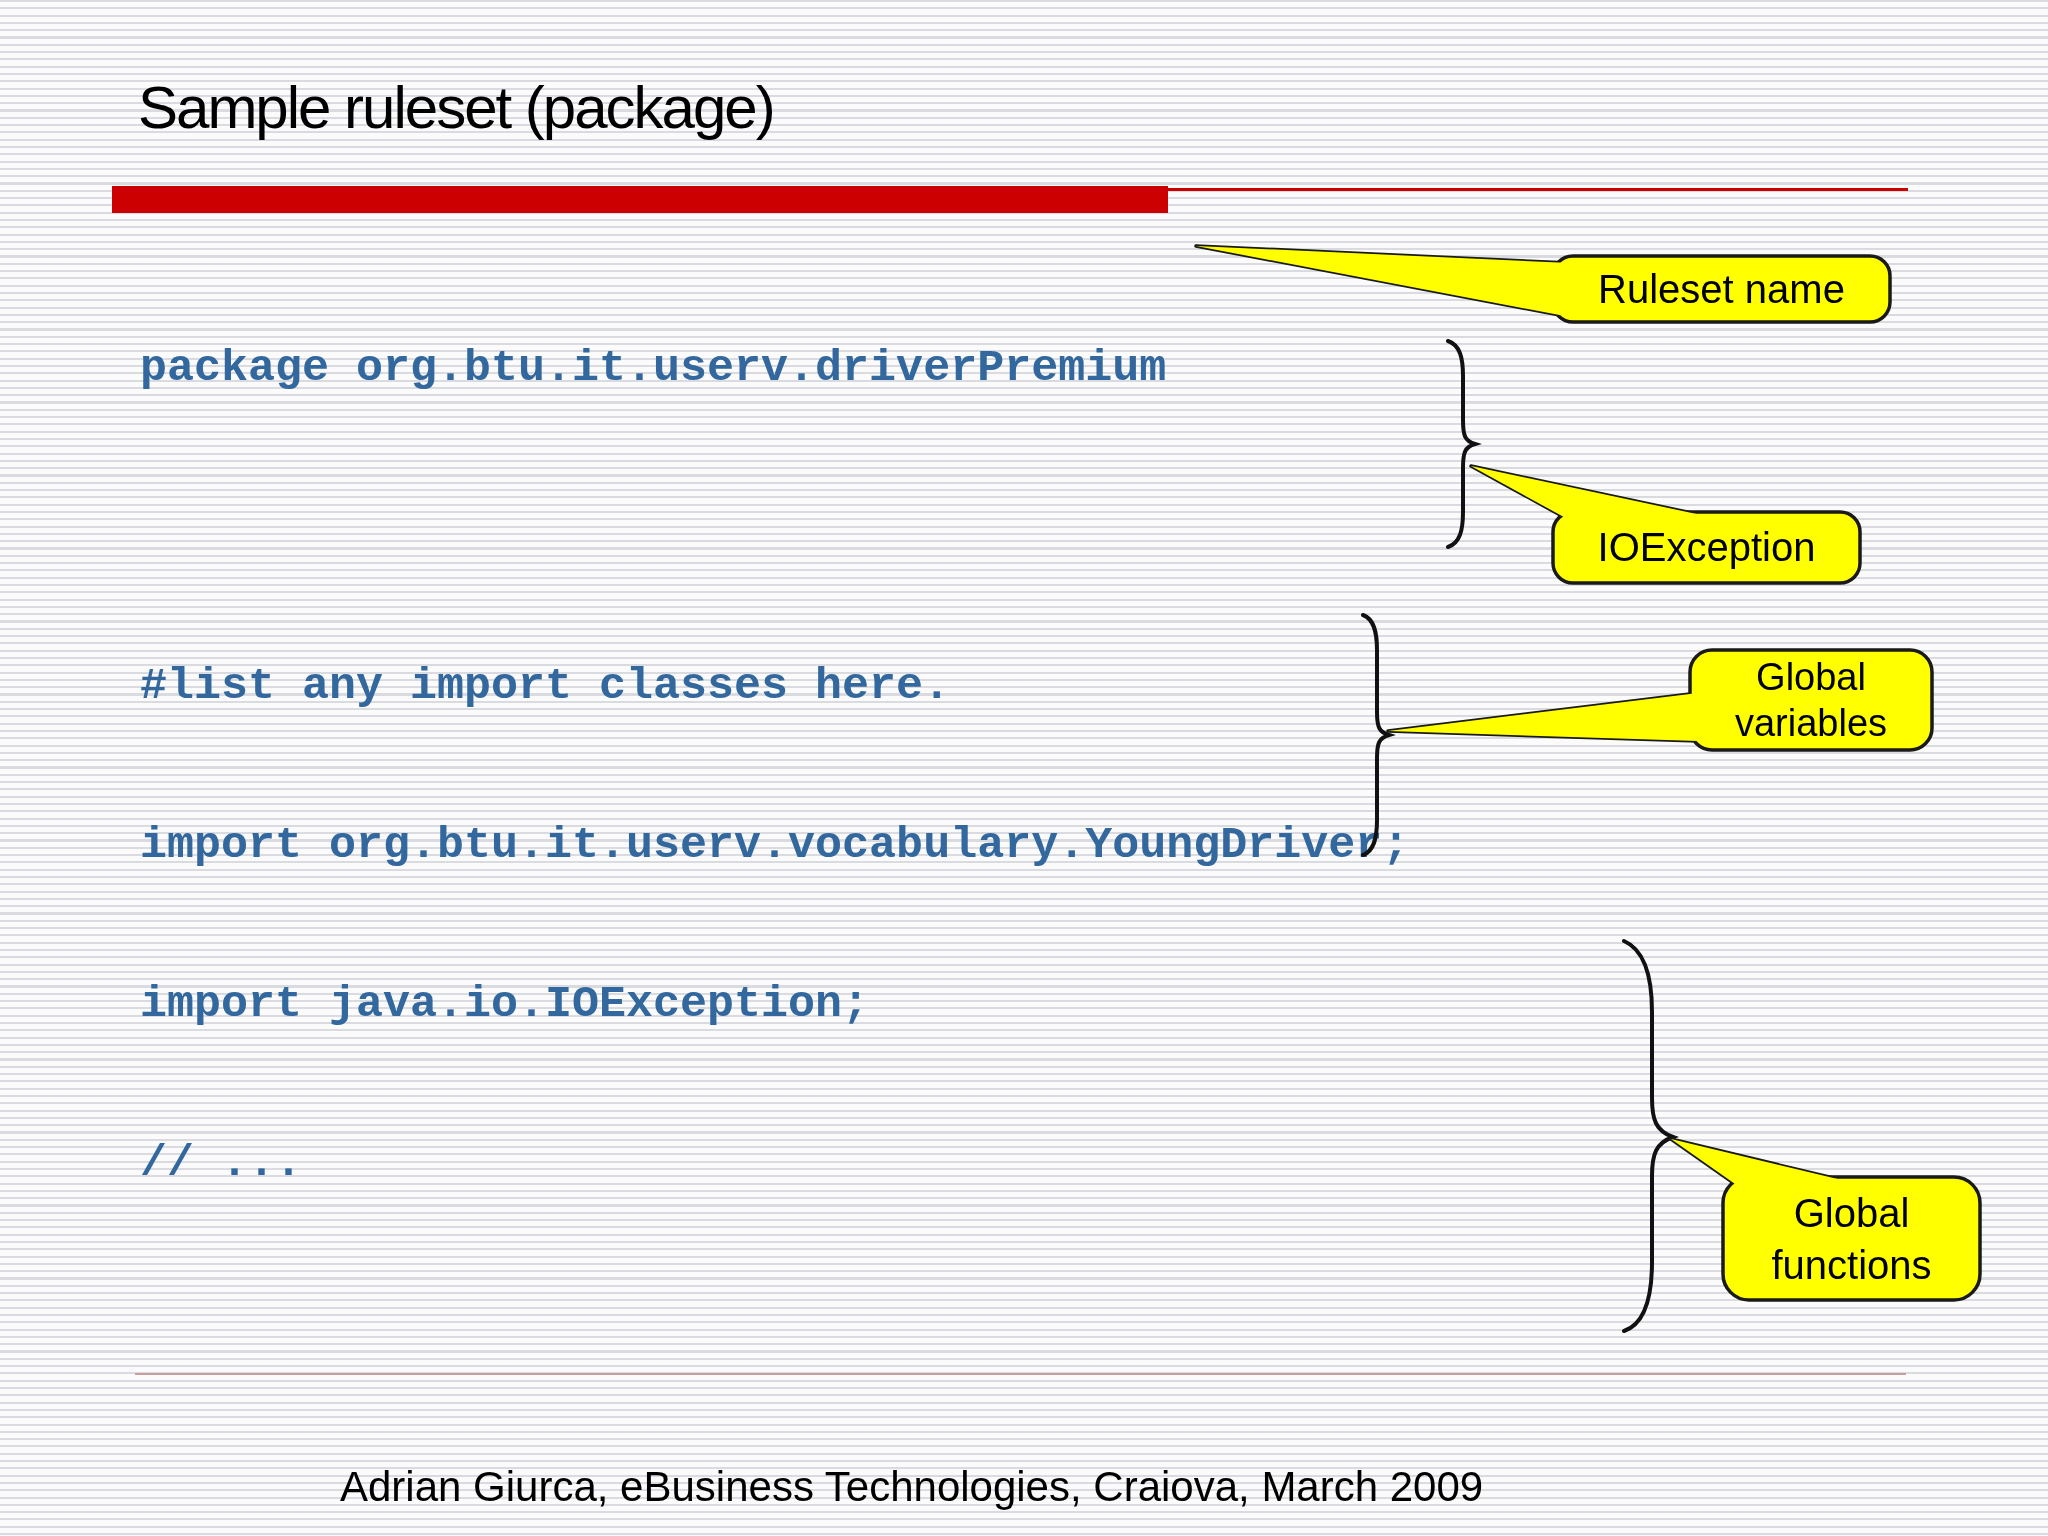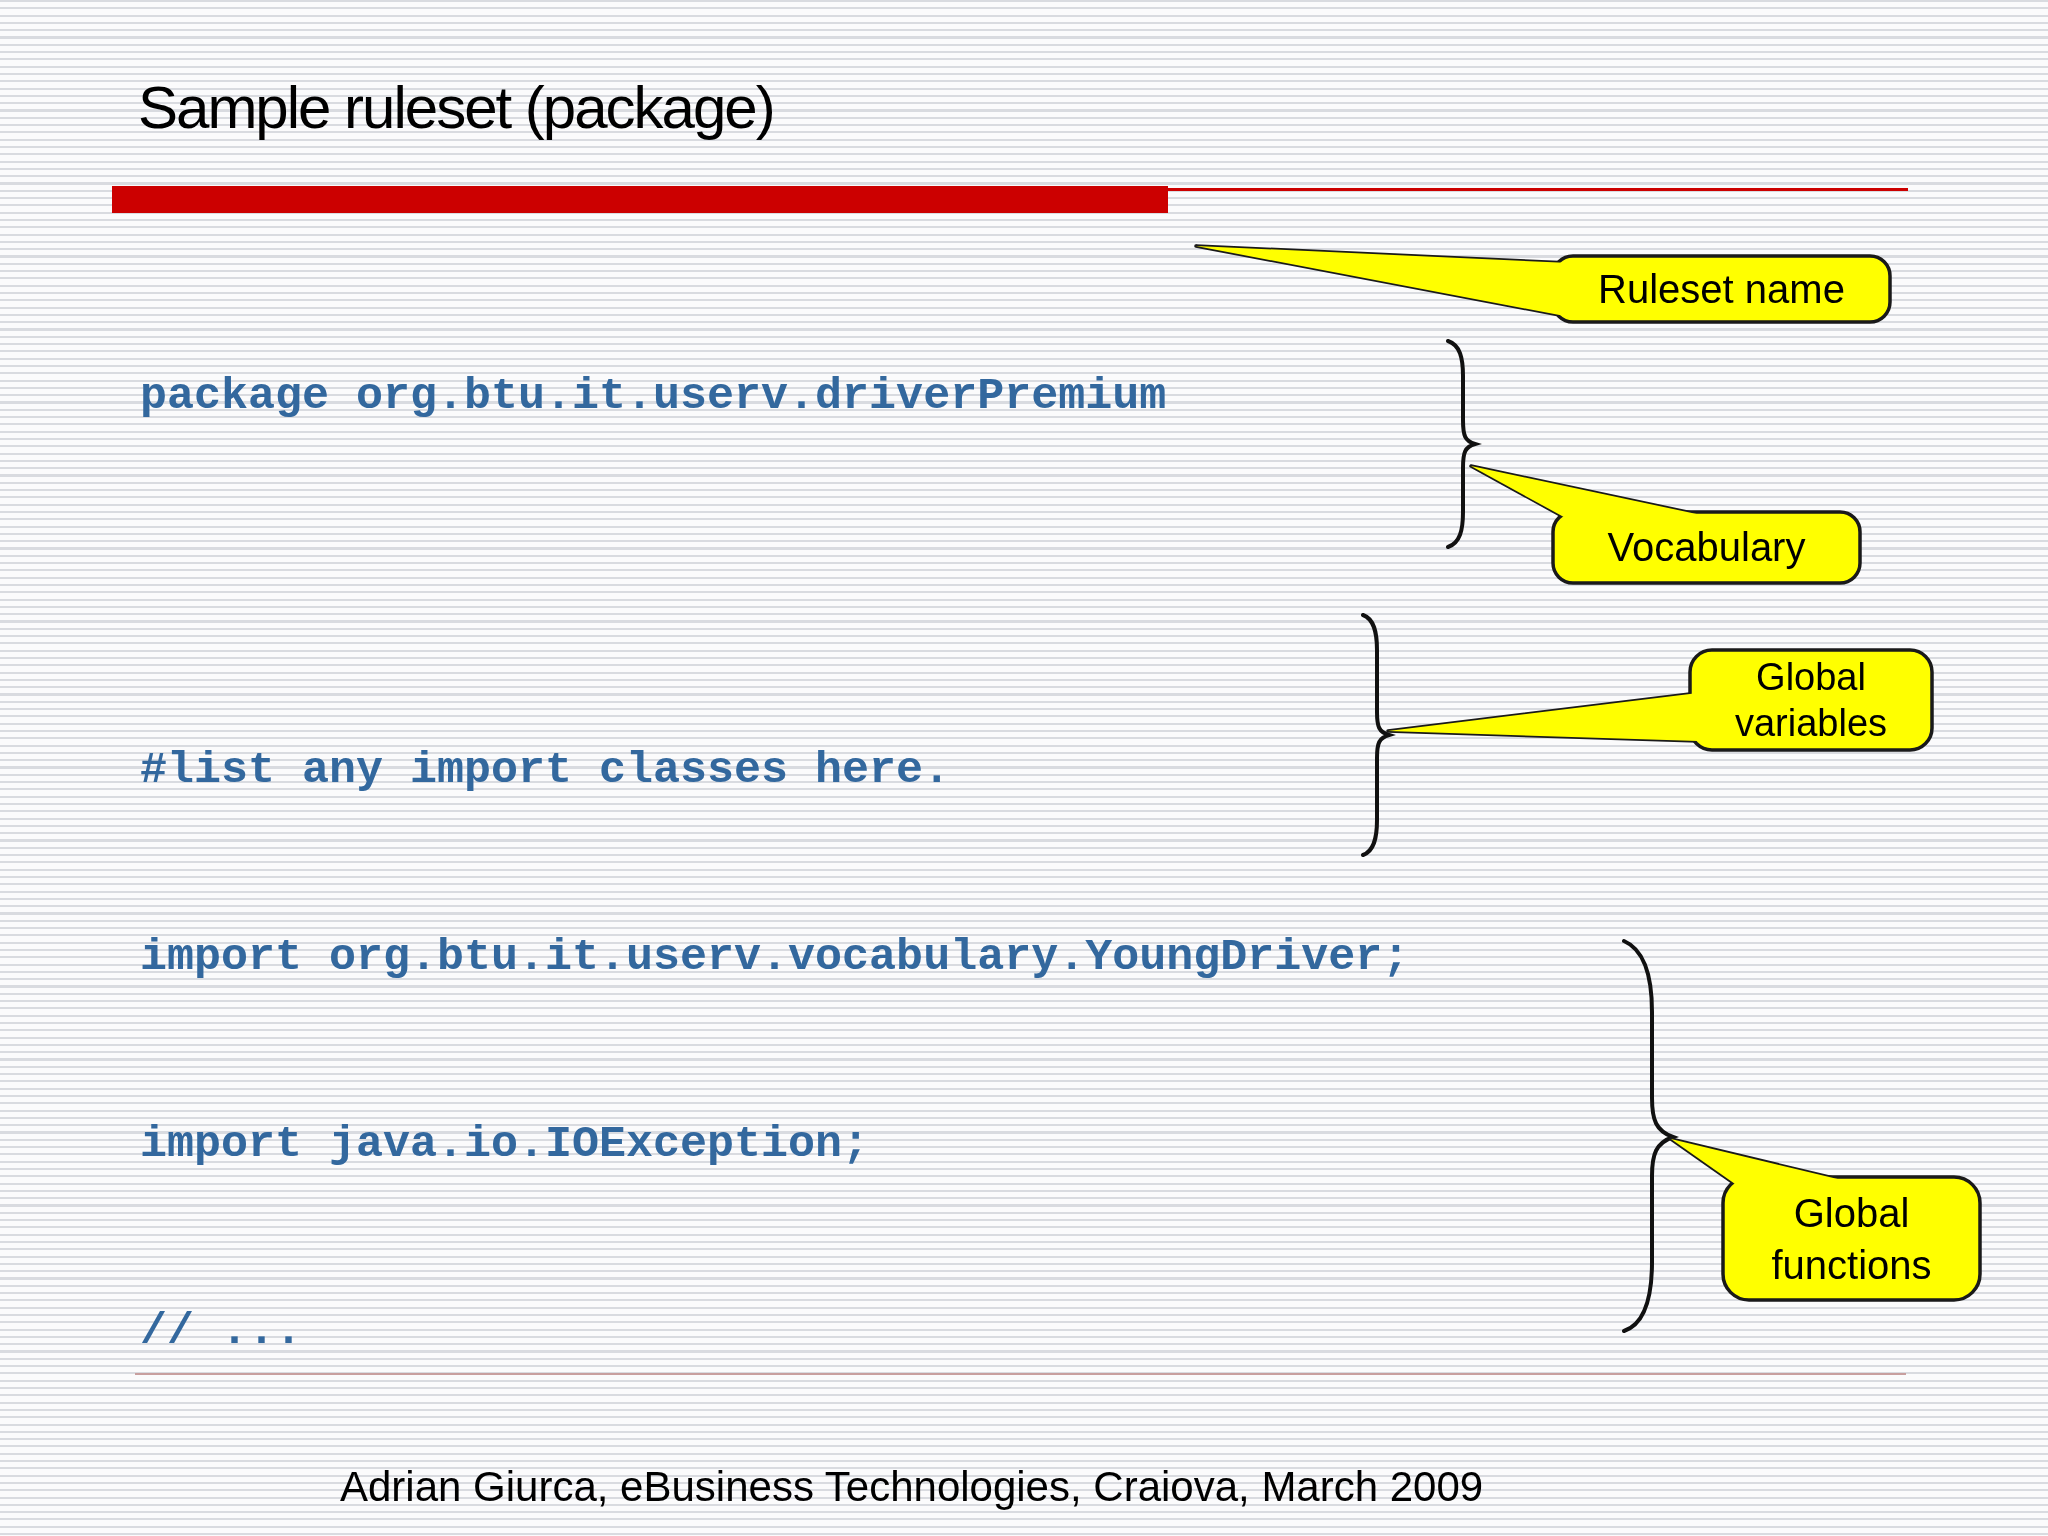--- a/index.html
+++ b/index.html
@@ -30,21 +30,21 @@
     background: var(--accent_red, #cc0000);
   }
 
   .code {
     position: absolute; left: 140px; top: 236px;
     font-family: "Liberation Mono", monospace;
     font-size: 45px; font-weight: 700; line-height: 53px;
     color: var(--code_blue, #33689e);
     white-space: pre;
   }
-  .code-line { height: 53px; margin-top: 28px; }
+  .code-line { height: 53px; }
   .code-line.italic { }
 
   .overlay {
     position: absolute; left: 0; top: 0; width: 2048px; height: 1536px;
     pointer-events: none;
   }
 
   .callout-label {
     position: absolute; display: flex; flex-direction: column;
     align-items: center; justify-content: center; text-align: left;
@@ -116,21 +116,21 @@
     <polygon points="1388,731 1698,693 1698,741" fill="#ffff00" stroke="#1a1a1a" stroke-width="3.5" stroke-linejoin="round"></polygon>
     <rect x="1690" y="650" width="242" height="100" rx="22" fill="#ffff00" stroke="#1a1a1a" stroke-width="3.5"></rect>
     <polygon points="1388,731 1698,693 1698,741" fill="#ffff00"></polygon>
 
     <polygon points="1671,1139 1846,1181 1755,1198" fill="#ffff00" stroke="#1a1a1a" stroke-width="3.5" stroke-linejoin="round"></polygon>
     <rect x="1723" y="1177" width="257" height="123" rx="26" fill="#ffff00" stroke="#1a1a1a" stroke-width="3.5"></rect>
     <polygon points="1671,1139 1846,1181 1755,1198" fill="#ffff00"></polygon>
   </svg>
 
   <div class="callout-label lbl-ruleset">Ruleset name</div>
-  <div class="callout-label lbl-vocab">Vocabulary</div>
+  <div class="callout-label lbl-vocab">IOException</div>
   <div class="callout-label lbl-globvars">
     <span class="cline">Global</span>
     <span class="cline">variables</span>
   </div>
   <div class="callout-label lbl-globfuncs">
     <span class="cline">Global</span>
     <span class="cline">functions</span>
   </div>
 
   <div class="footer-divider"></div>

